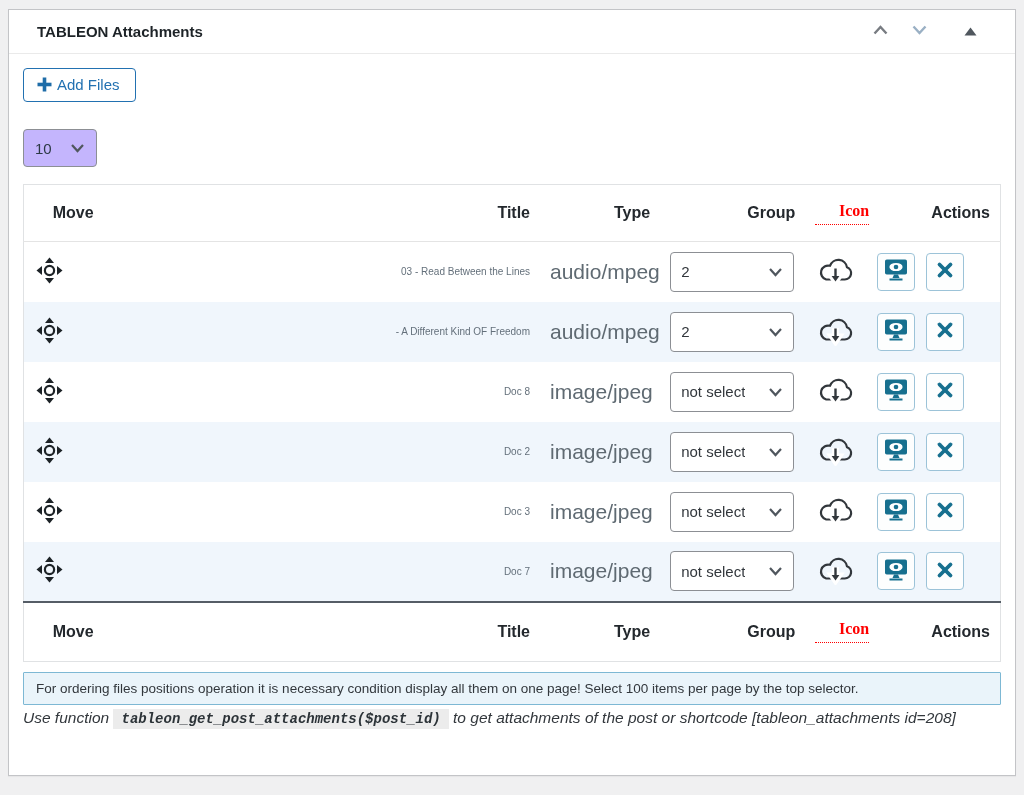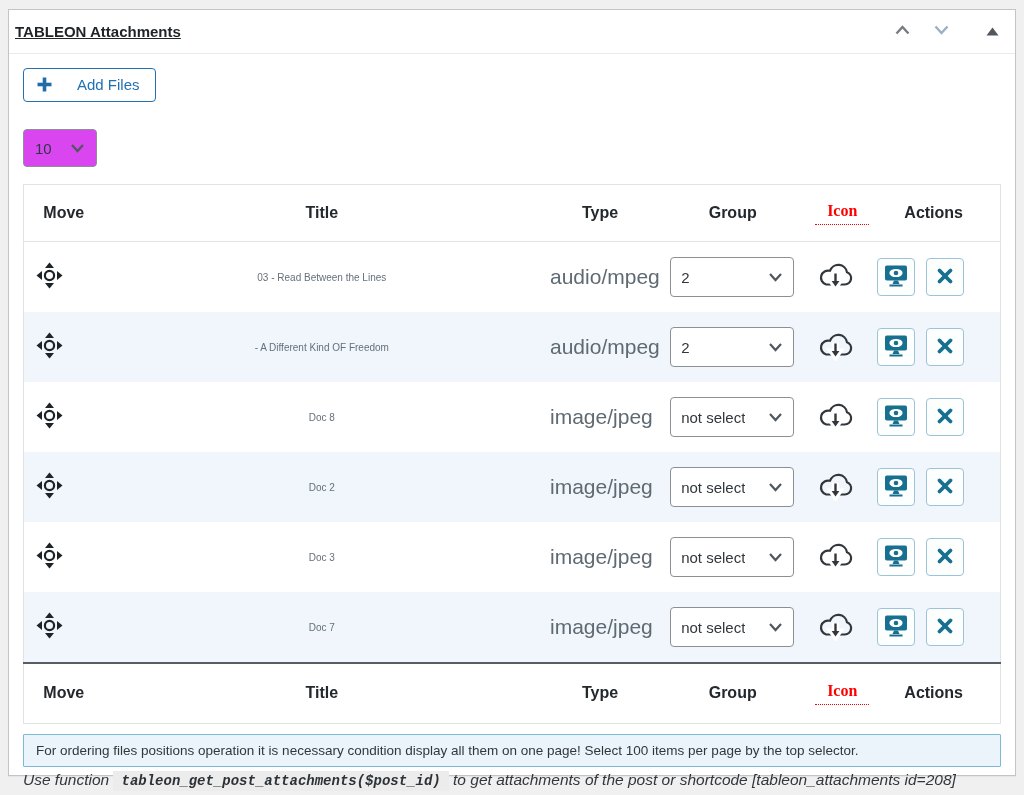--- a/index.html
+++ b/index.html
@@ -10,50 +10,50 @@
     color:#1d2327;
     overflow:hidden;
   }
   .metabox {
     position:absolute; left:8px; top:9px; width:1008px; height:767px;
     background:#fff; border:1px solid #c3c4c7;
     box-shadow:0 1px 1px rgba(0,0,0,.04);
   }
   .metabox-header {
     height:44px; display:flex; align-items:center; justify-content:space-between;
-    padding:0 6px; border-bottom:1px solid #eaeaea;text-decoration:underline;
+    padding:0 28px; border-bottom:1px solid #eaeaea;
   }
   .metabox-title { font-size:15px; font-weight:700; color:#1d2327; }
   .handle-actions { display:flex; align-items:center; gap:14px; padding-right:6px; }
   .handle-btn { background:none; border:none; cursor:pointer; display:flex; align-items:center; padding:4px; }
   .inside { padding:14px 14px 0 14px; }
 
   
   .add-files {
-    display:inline-flex; align-items:center; gap:24px;
+    display:inline-flex; align-items:center; gap:4px;
     background:#fff; border:1px solid #2271b1; border-radius:4px;
     padding:7px 15px 8px 12px; cursor:pointer;
     color:#2271b1; font-size:15px; font-family:"Liberation Sans", sans-serif;
   }
 
   
   .per-page {
     margin-top:27px; width:74px; height:38px;
-    border:1px solid #8c8f94; border-radius:4px; background:#d946ef;
+    border:1px solid #8c8f94; border-radius:4px; background:#c4b5fd;
     display:flex; align-items:center; justify-content:space-between;
     padding:0 11px; cursor:pointer;
   }
   .per-page .val { font-size:15px; color:#2c3945; }
 
   
   table.attachments {
     margin-top:17px; width:100%; border-collapse:collapse;
     border:1px solid #e0e2e4; table-layout:fixed;
   }
-  th, td { text-align:center; padding:15px 10px; vertical-align:middle; }
+  th, td { text-align:right; padding:0 10px; vertical-align:middle; }
   thead th { height:57px; font-size:16px; font-weight:700; color:#23282d; }
   thead tr { border-bottom:1px solid #e4e4e4; }
   tfoot th { height:60px; font-size:16px; font-weight:700; color:#23282d; }
   tfoot tr { border-top:2px solid #555d66; }
   tbody tr { height:60px; }
   tbody tr:nth-child(even) { background:#f0f6fc; }
   .icon-th { color:#ff0000; }
   .icon-th .abbr { display:inline-block; min-width:54px; border-bottom:1px dotted #ff0000; padding-bottom:4px;font-family:Liberation Serif, serif; }
   td.title-cell { font-size:10px; color:#64707b; }
   td.type-cell  { font-size:21px; color:#5f6a72; }

